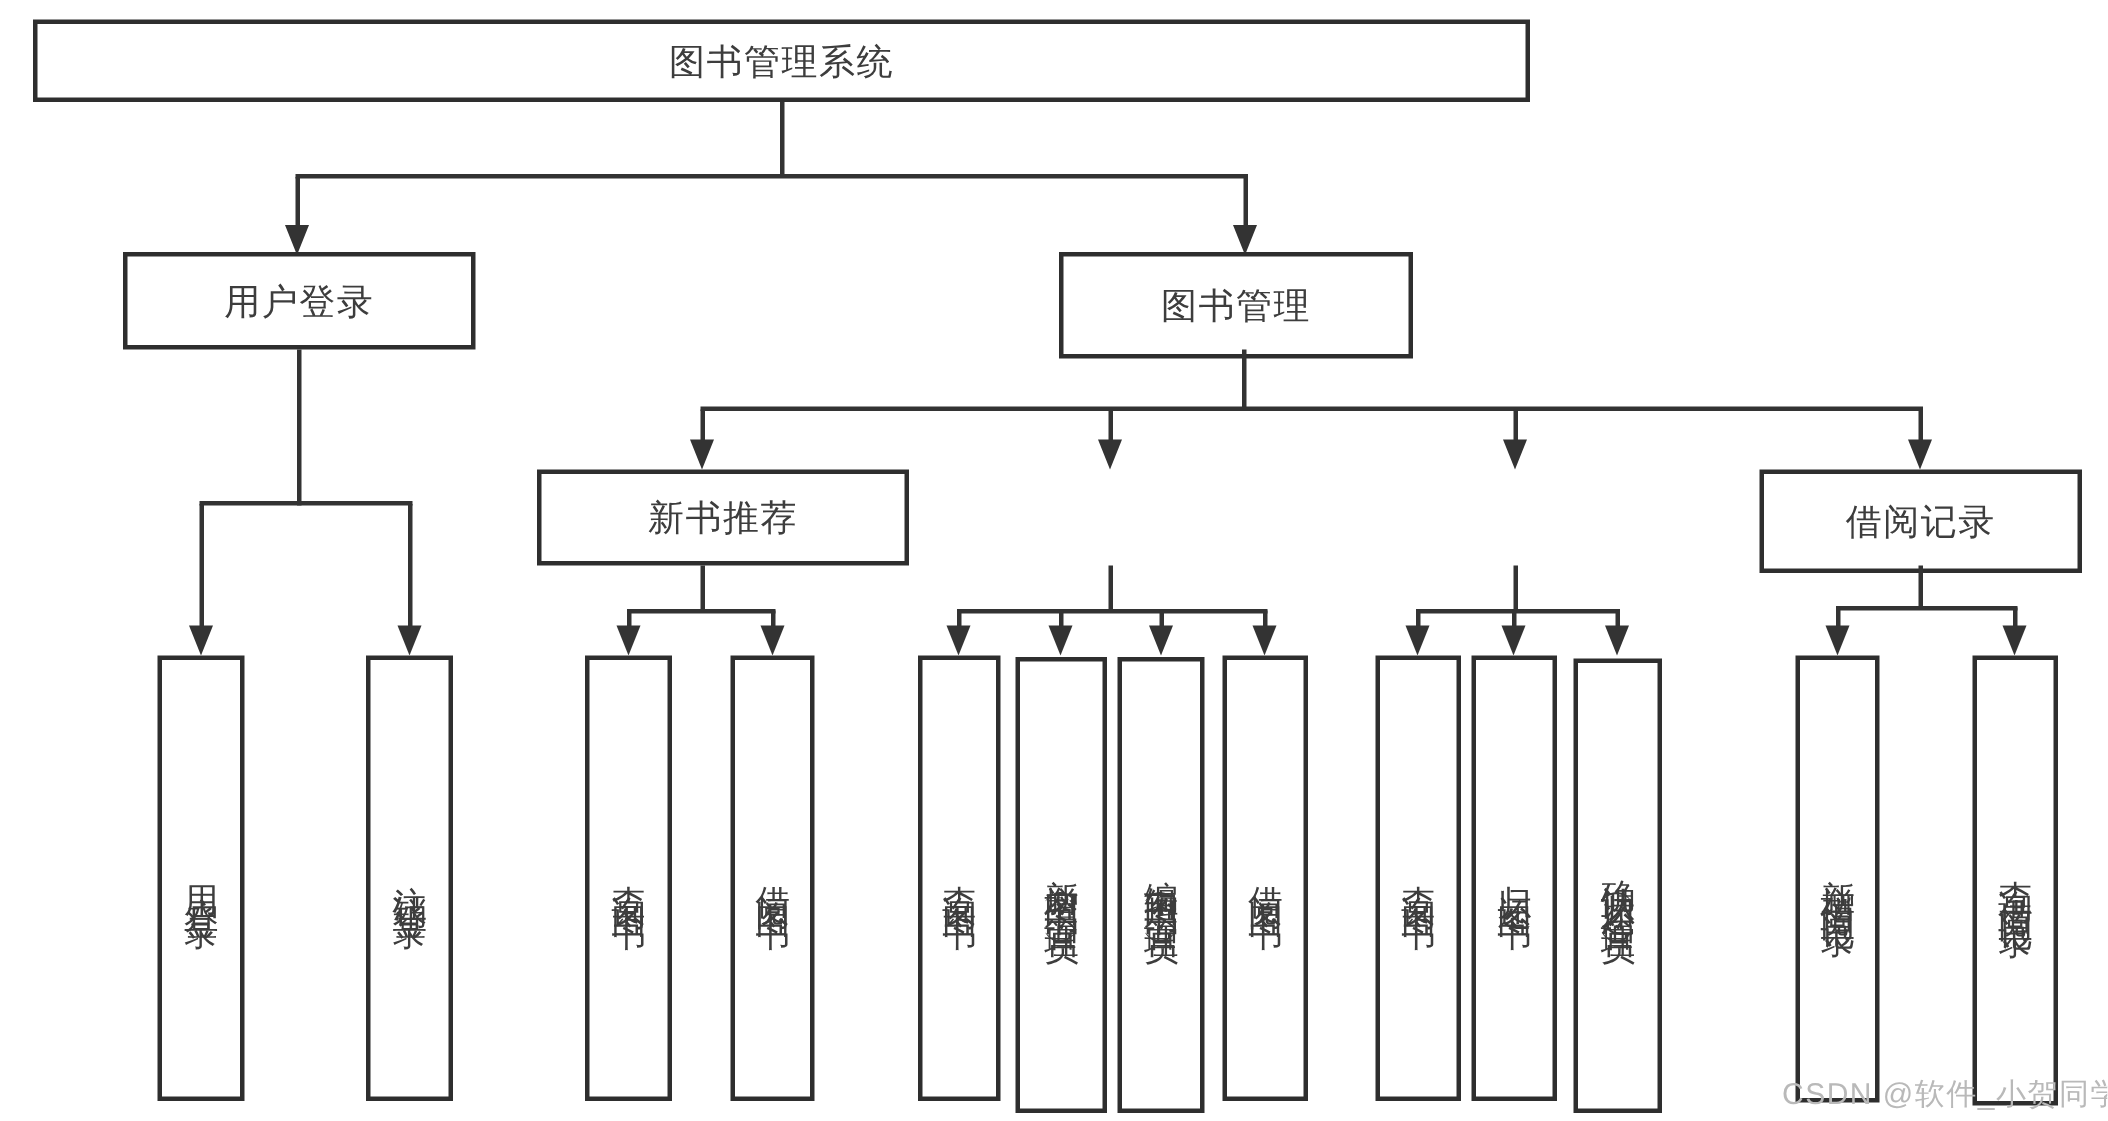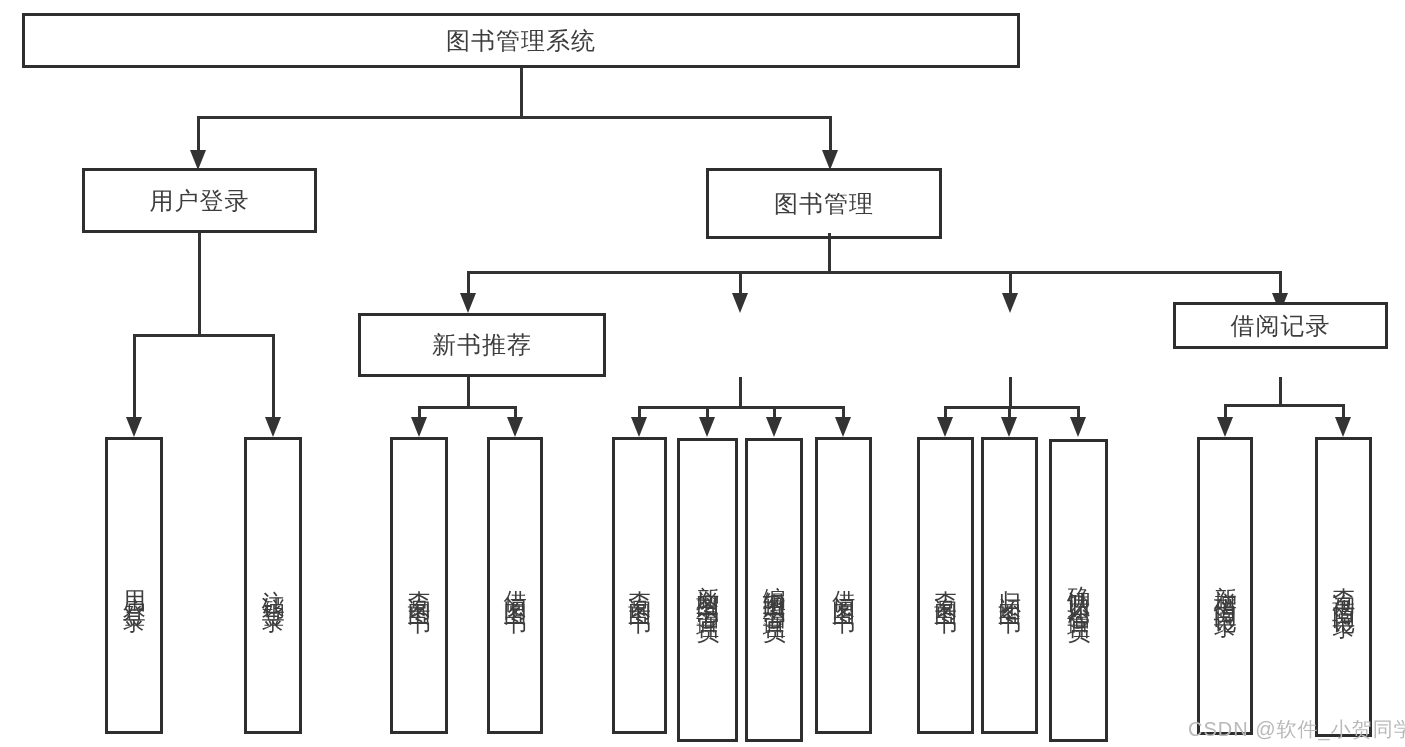--- a/index.html
+++ b/index.html
@@ -83,21 +83,21 @@
   <div class="arrow" style="left:265px;top:336px;height:101px;"></div>
 
   <div class="vline" style="left:828px;top:233px;height:40px;"></div>
   <div class="hline" style="left:467px;top:271px;width:815px;"></div>
   <div class="arrow" style="left:460px;top:273px;height:40px;"></div>
   <div class="arrow" style="left:732px;top:273px;height:40px;"></div>
   <div class="arrow" style="left:1002px;top:273px;height:40px;"></div>
   <div class="arrow" style="left:1272px;top:273px;height:40px;"></div>
 
   <div class="box" style="left:358px;top:313px;width:248px;height:64px;">新书推荐</div>
-  <div class="box" style="left:1173px;top:302px;width:215px;height:47px;font-family:Liberation Serif, serif;">借阅记录</div>
+  <div class="box" style="left:1173px;top:313px;width:215px;height:69px;font-family:Liberation Serif, serif;">借阅记录</div>
 
   <div class="vline" style="left:467px;top:377px;height:31px;"></div>
   <div class="hline" style="left:418px;top:406px;width:99px;"></div>
   <div class="arrow" style="left:411px;top:407px;height:30px;"></div>
   <div class="arrow" style="left:507px;top:407px;height:30px;"></div>
 
   <div class="vline" style="left:739px;top:377px;height:31px;"></div>
   <div class="hline" style="left:638px;top:406px;width:207px;"></div>
   <div class="arrow" style="left:631px;top:407px;height:30px;"></div>
   <div class="arrow" style="left:699px;top:407px;height:30px;"></div>

